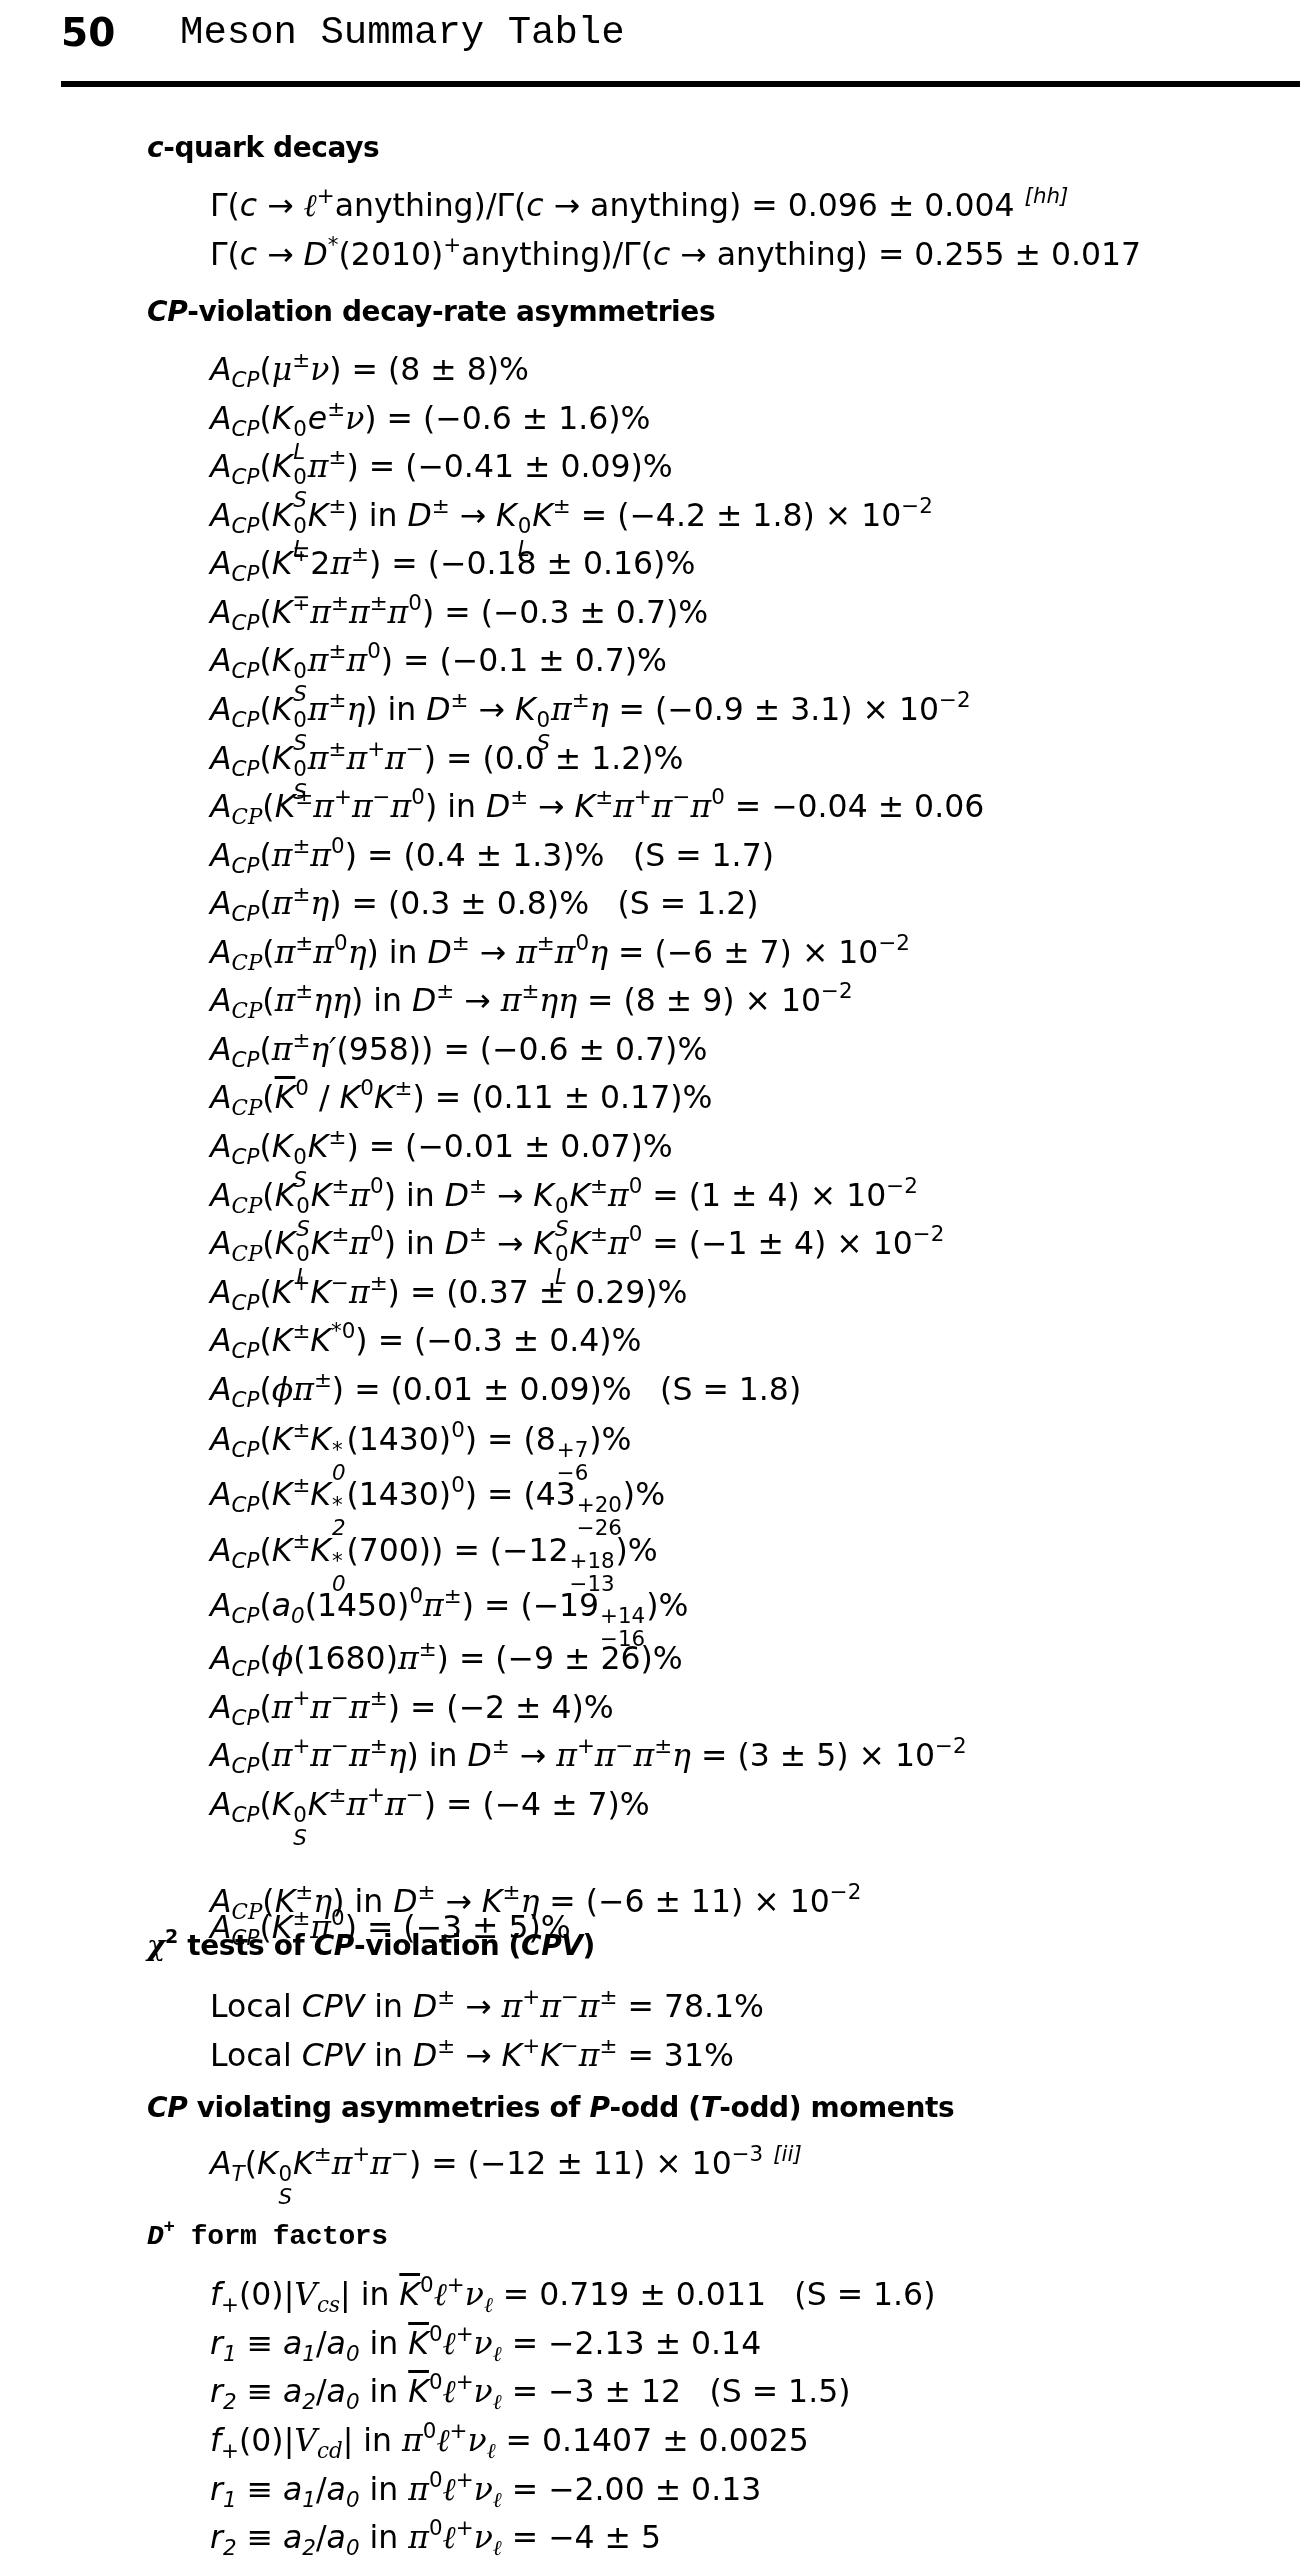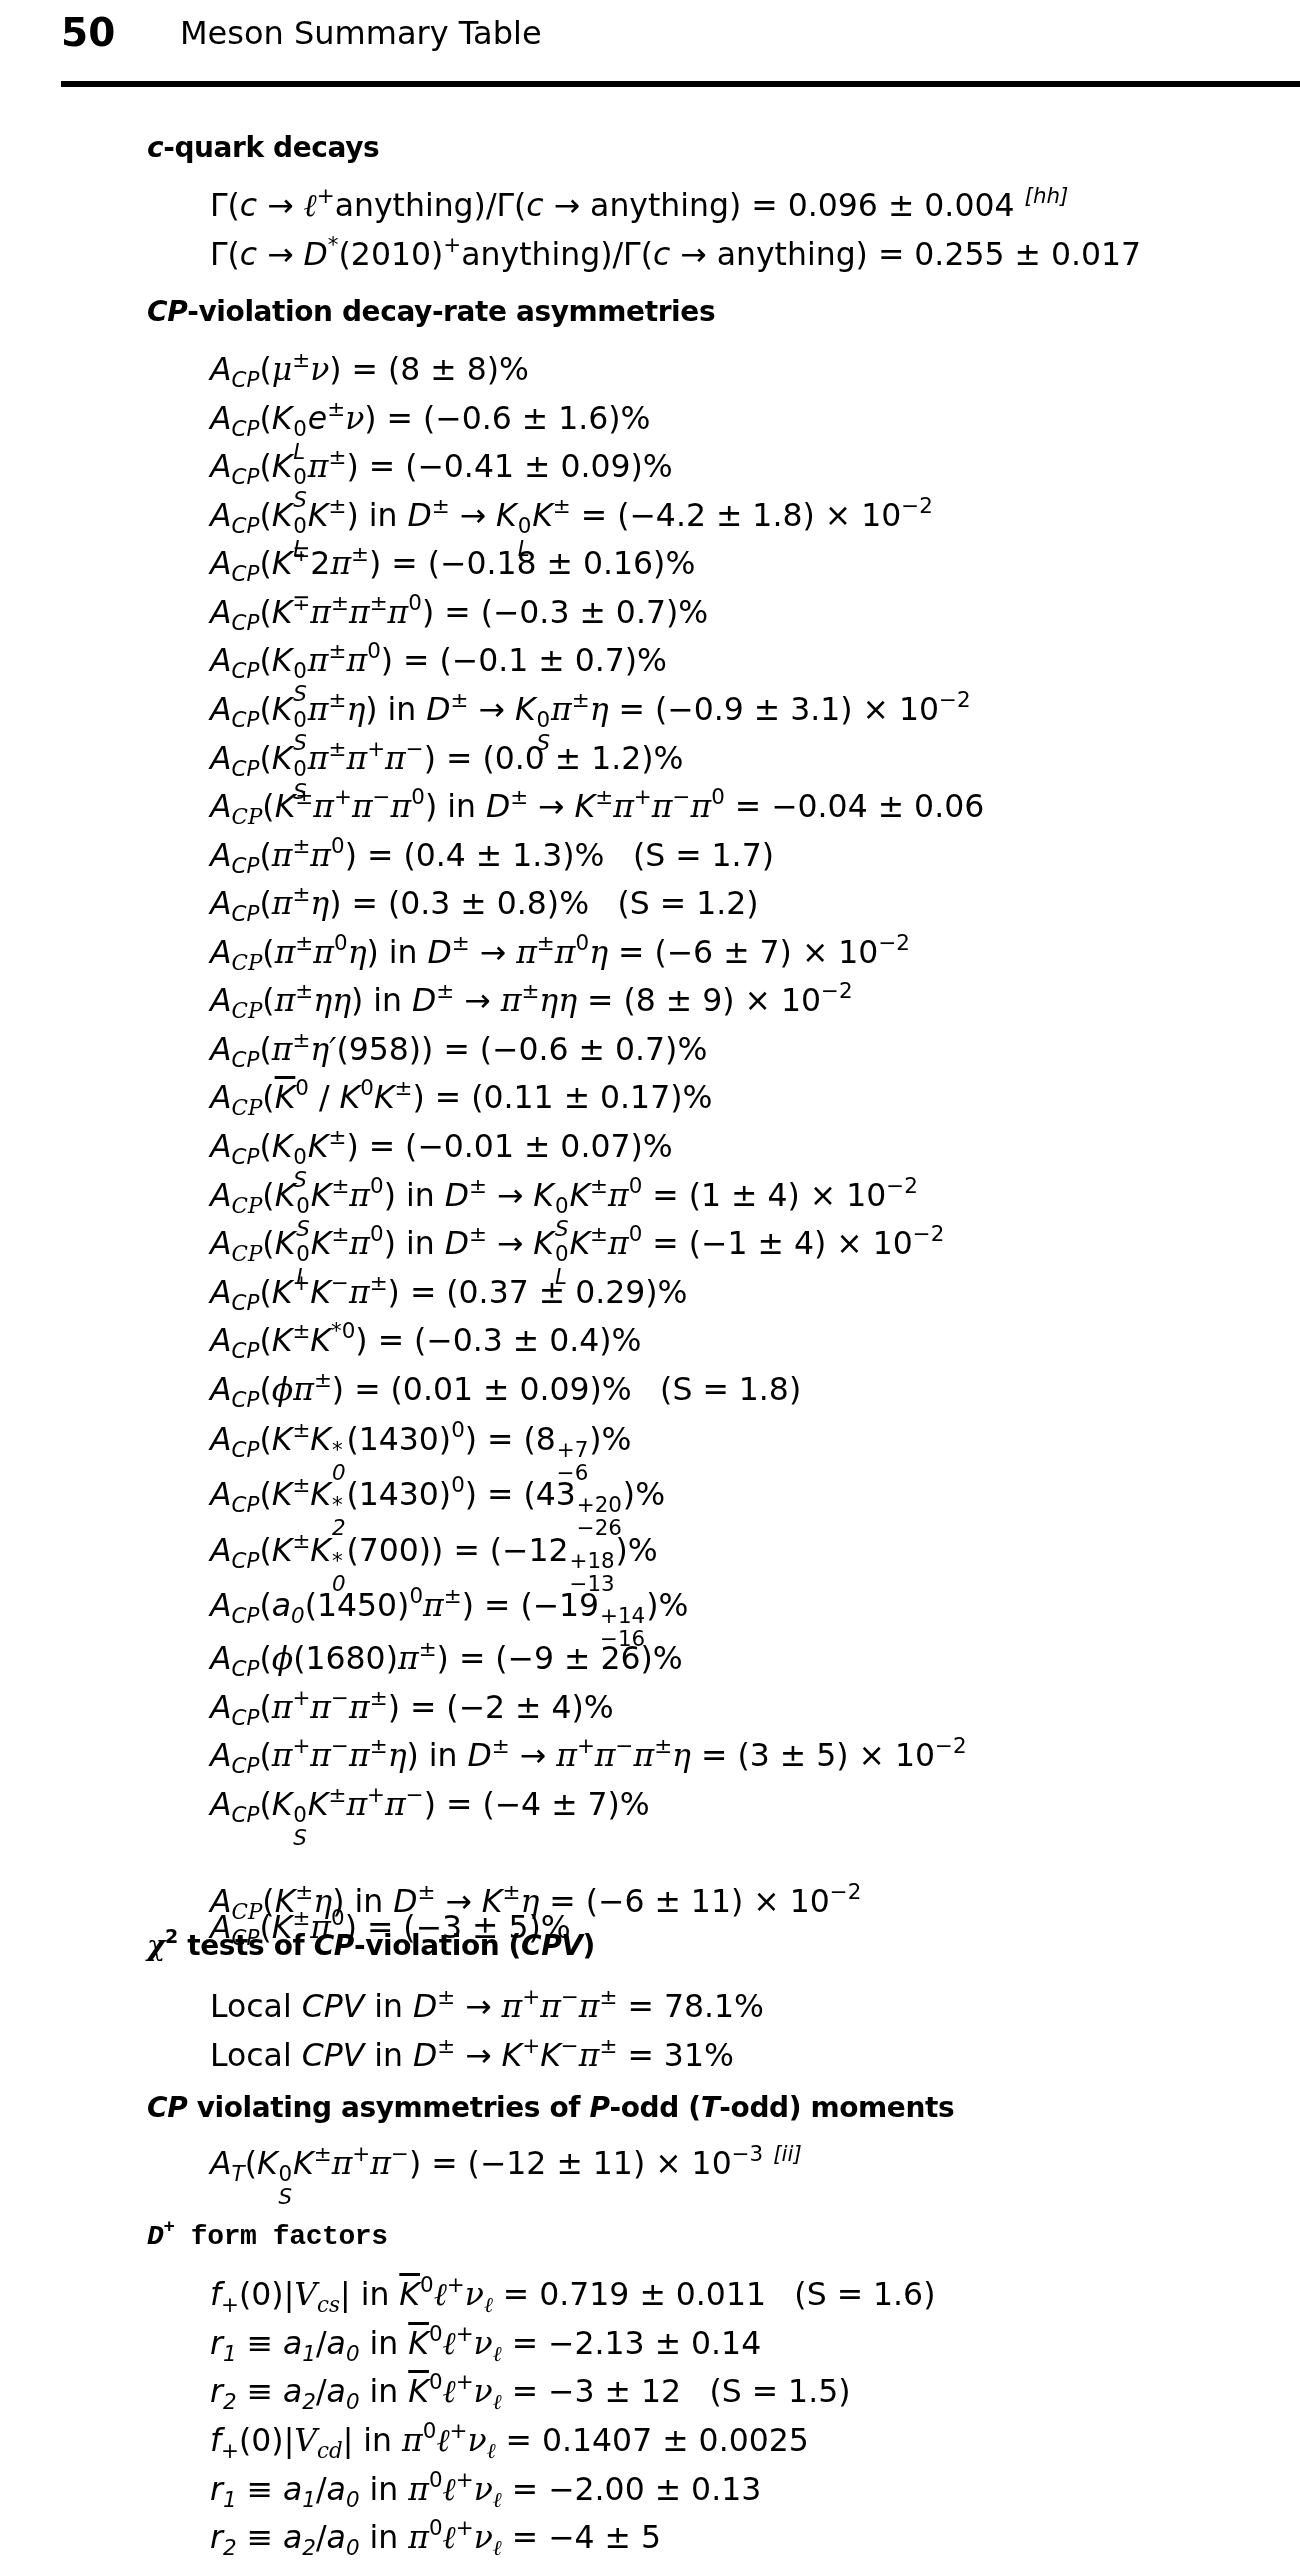--- a/index.html
+++ b/index.html
@@ -1,20 +1,20 @@
 <!DOCTYPE html>
 <html style="font-size:13.6px"><head>
 <meta charset="utf-8">
 <style>
   html, body { margin:0; padding:0; background:#ffffff; }
   body { width:1301px; height:2576px; position:relative; overflow:hidden;
          font-family:"DejaVu Sans", "Liberation Sans", sans-serif; color:#000; }
   .page-header { position:absolute; left:0; top:0; width:1301px; height:94px;margin-left:44px; }
   .page-number { position:absolute; left:17px; top:8.5px; font-size:39px; font-weight:bold; line-height:48px; }
-  .running-title { position:absolute; left:136px; top:8.5px; font-size:32px; line-height:48px; }
+  .running-title { position:absolute; left:136px; top:8.5px; font-size:39px; line-height:48px;font-family:Liberation Mono, monospace; }
   .header-rule { position:absolute; left:17px; top:81px; width:1267px; height:6px; background:#000; }
 
   .section-heading { position:absolute; left:147px; font-size:28px; font-weight:bold; line-height:39px; white-space:nowrap; letter-spacing:-0.4px; }
   .item { position:absolute; left:210px; font-size:31.5px; line-height:39px; white-space:nowrap; }
   .it { font-style:italic; }
   .mi { font-family:"DejaVu Serif", "Liberation Serif", serif; font-style:italic; }
   sup, sub { font-size:0.68em; line-height:0; }
   sup { vertical-align:0.62em; }
   sub { vertical-align:-0.32em; }
   .stack { display:inline-flex; flex-direction:column; vertical-align:-0.35em; font-size:0.68em; line-height:1.05em; margin:0 0.9px; }

